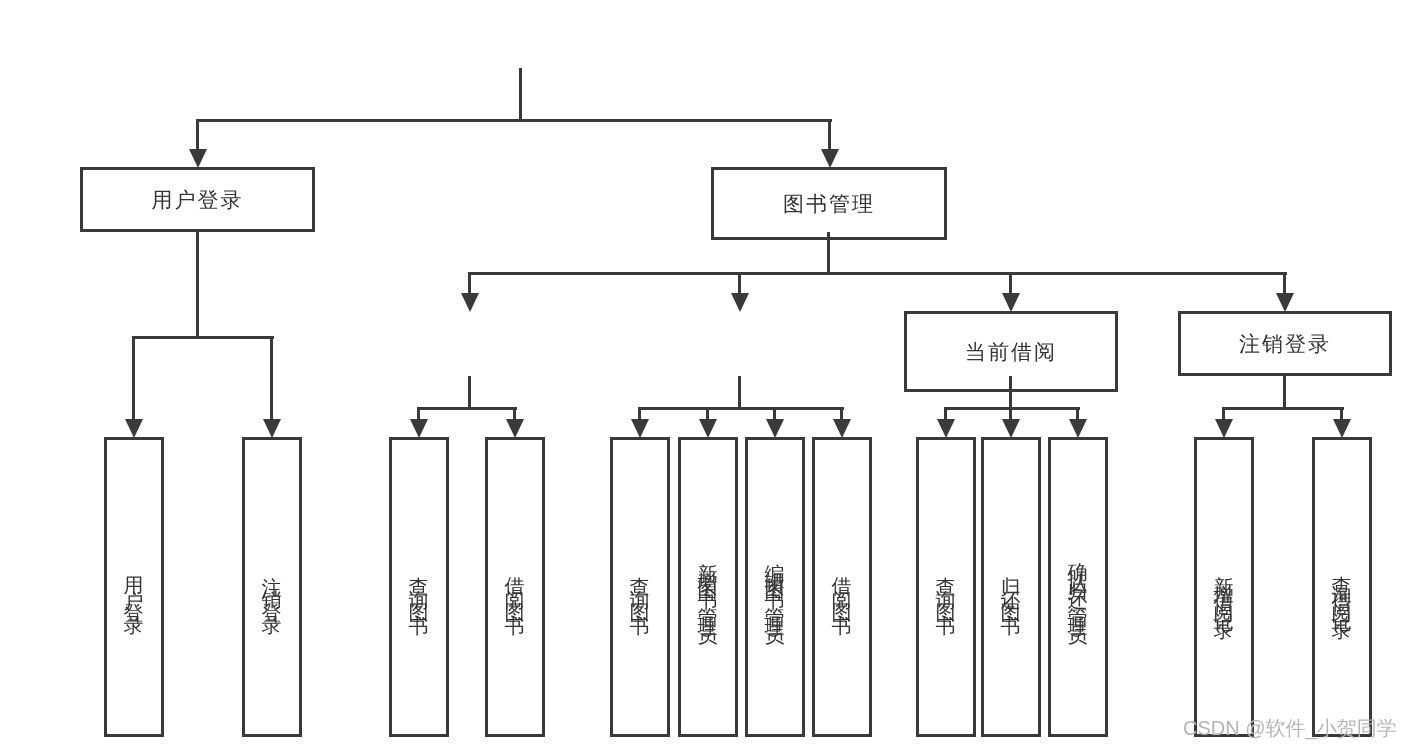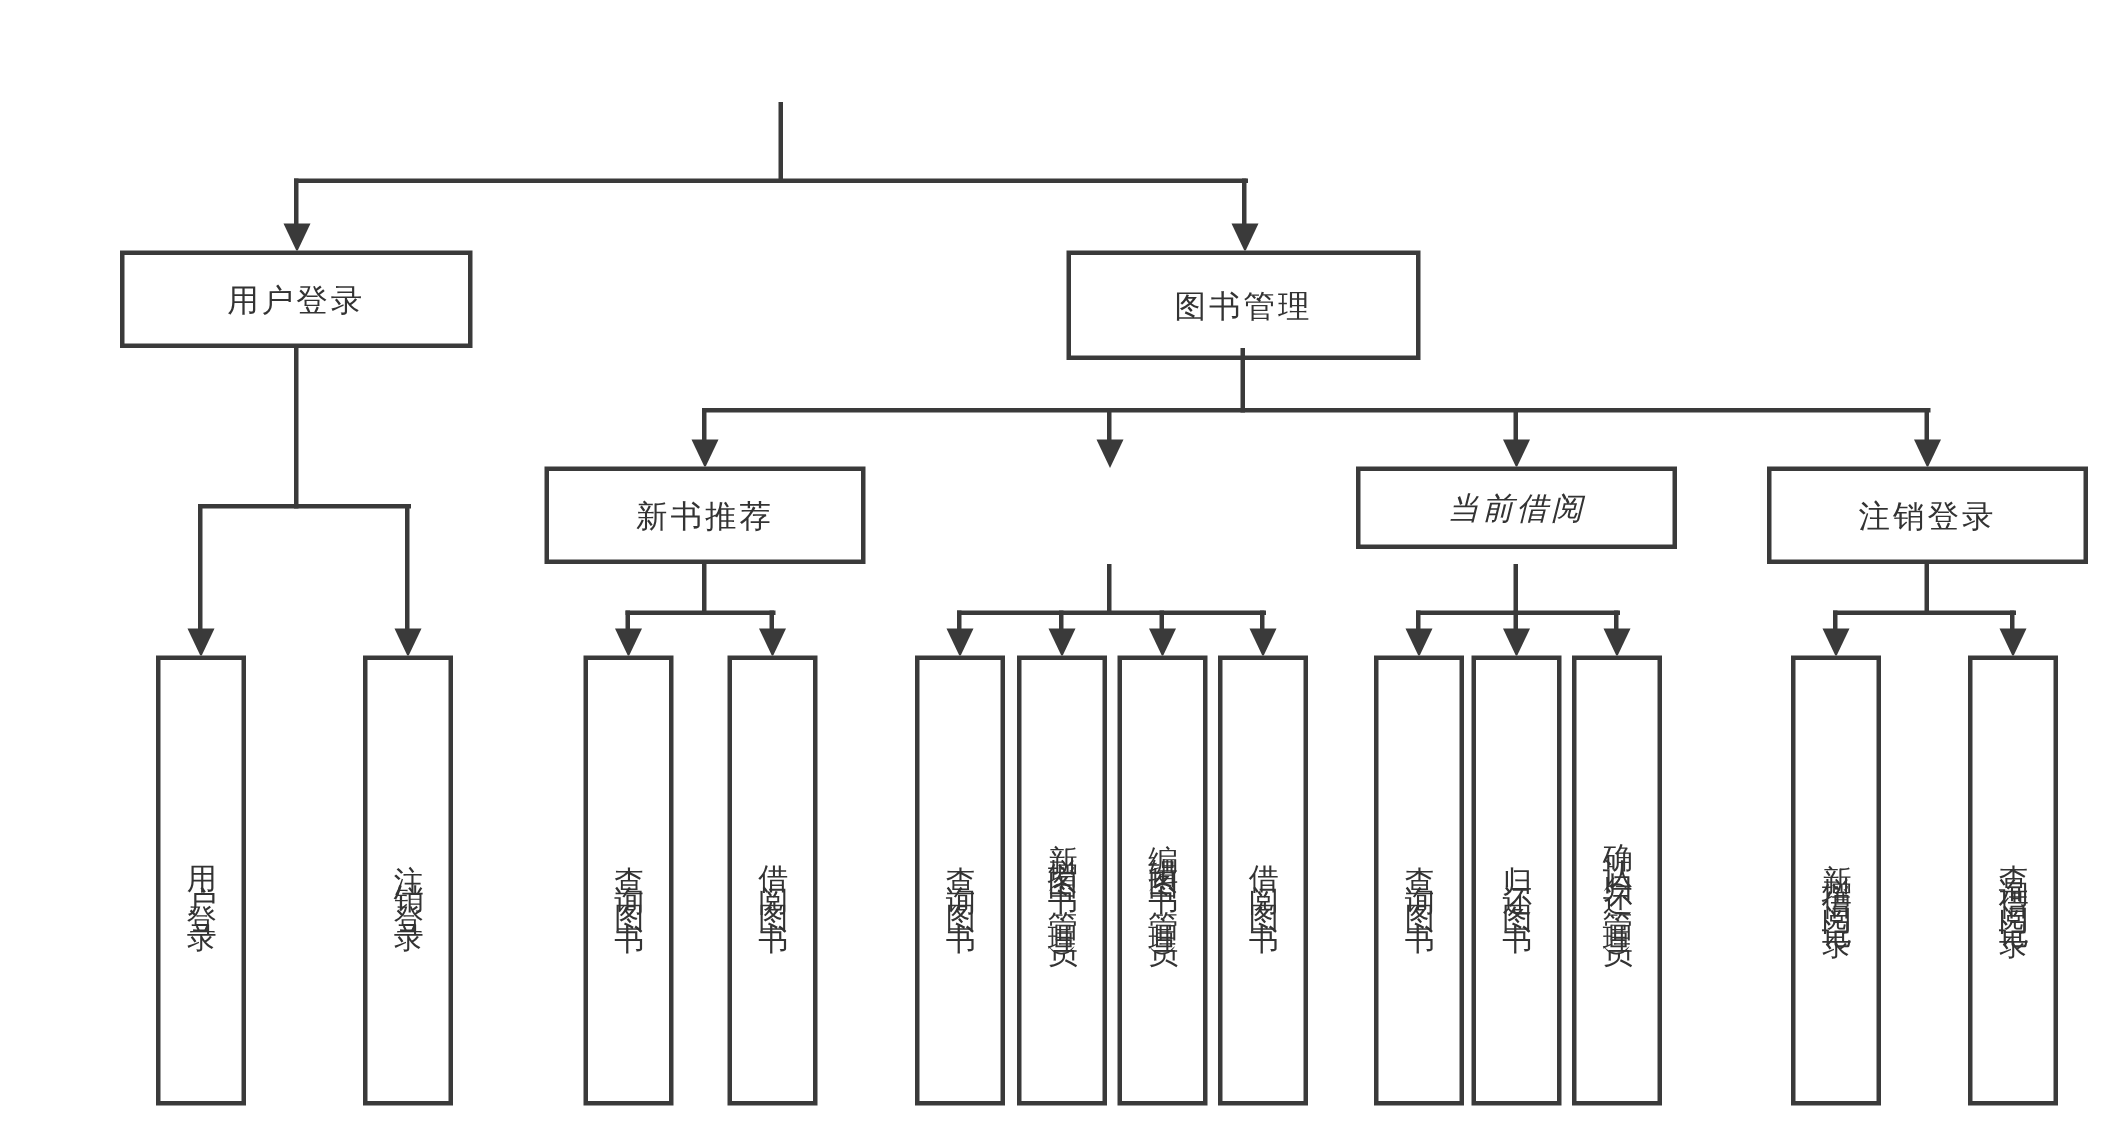--- a/index.html
+++ b/index.html
@@ -62,24 +62,21 @@
   <div class="edge" style="left:468px; top:272px; width:819px; height:3px;"></div>
   <div class="edge" style="left:468px; top:272px; width:3px; height:23px;"></div>
   <div class="arrow" style="left:461px; top:293px;"></div>
   <div class="edge" style="left:738px; top:272px; width:3px; height:23px;"></div>
   <div class="arrow" style="left:731px; top:293px;"></div>
   <div class="edge" style="left:1009px; top:272px; width:3px; height:23px;"></div>
   <div class="arrow" style="left:1002px; top:293px;"></div>
   <div class="edge" style="left:1283px; top:272px; width:3px; height:23px;"></div>
   <div class="arrow" style="left:1276px; top:293px;"></div>
 
-  <div class="node hnode" style="left:363px; top:311px; width:214px; height:65px;">
-    <span>新书推荐</span>
-  </div>
-  <div class="node hnode" style="left:904px; top:311px; width:214px; height:55px;font-style:italic;">
+  <div class="node hnode" style="left:904px; top:311px; width:214px; height:81px;">
     <span>当前借阅</span>
   </div>
   <div class="node hnode" style="left:1178px; top:311px; width:214px; height:65px;">
     <span>注销登录</span>
   </div>
 
   <div class="edge" style="left:468px; top:376px; width:3px; height:34px;"></div>
   <div class="edge" style="left:738px; top:376px; width:3px; height:34px;"></div>
   <div class="edge" style="left:1009px; top:376px; width:3px; height:34px;"></div>
   <div class="edge" style="left:1283px; top:376px; width:3px; height:34px;"></div>
@@ -152,14 +149,15 @@
     <span class="vtext tight">确认归还（管理员）</span>
   </div>
 
   <div class="node leaf" style="left:1194px;">
     <span class="vtext tight">新增借阅记录</span>
   </div>
   <div class="node leaf" style="left:1312px;">
     <span class="vtext tight">查询借阅记录</span>
   </div>
 
+  <div class="watermark">CSDN @软件_小贺同学</div>
 
 </div>
 
 </body></html>

